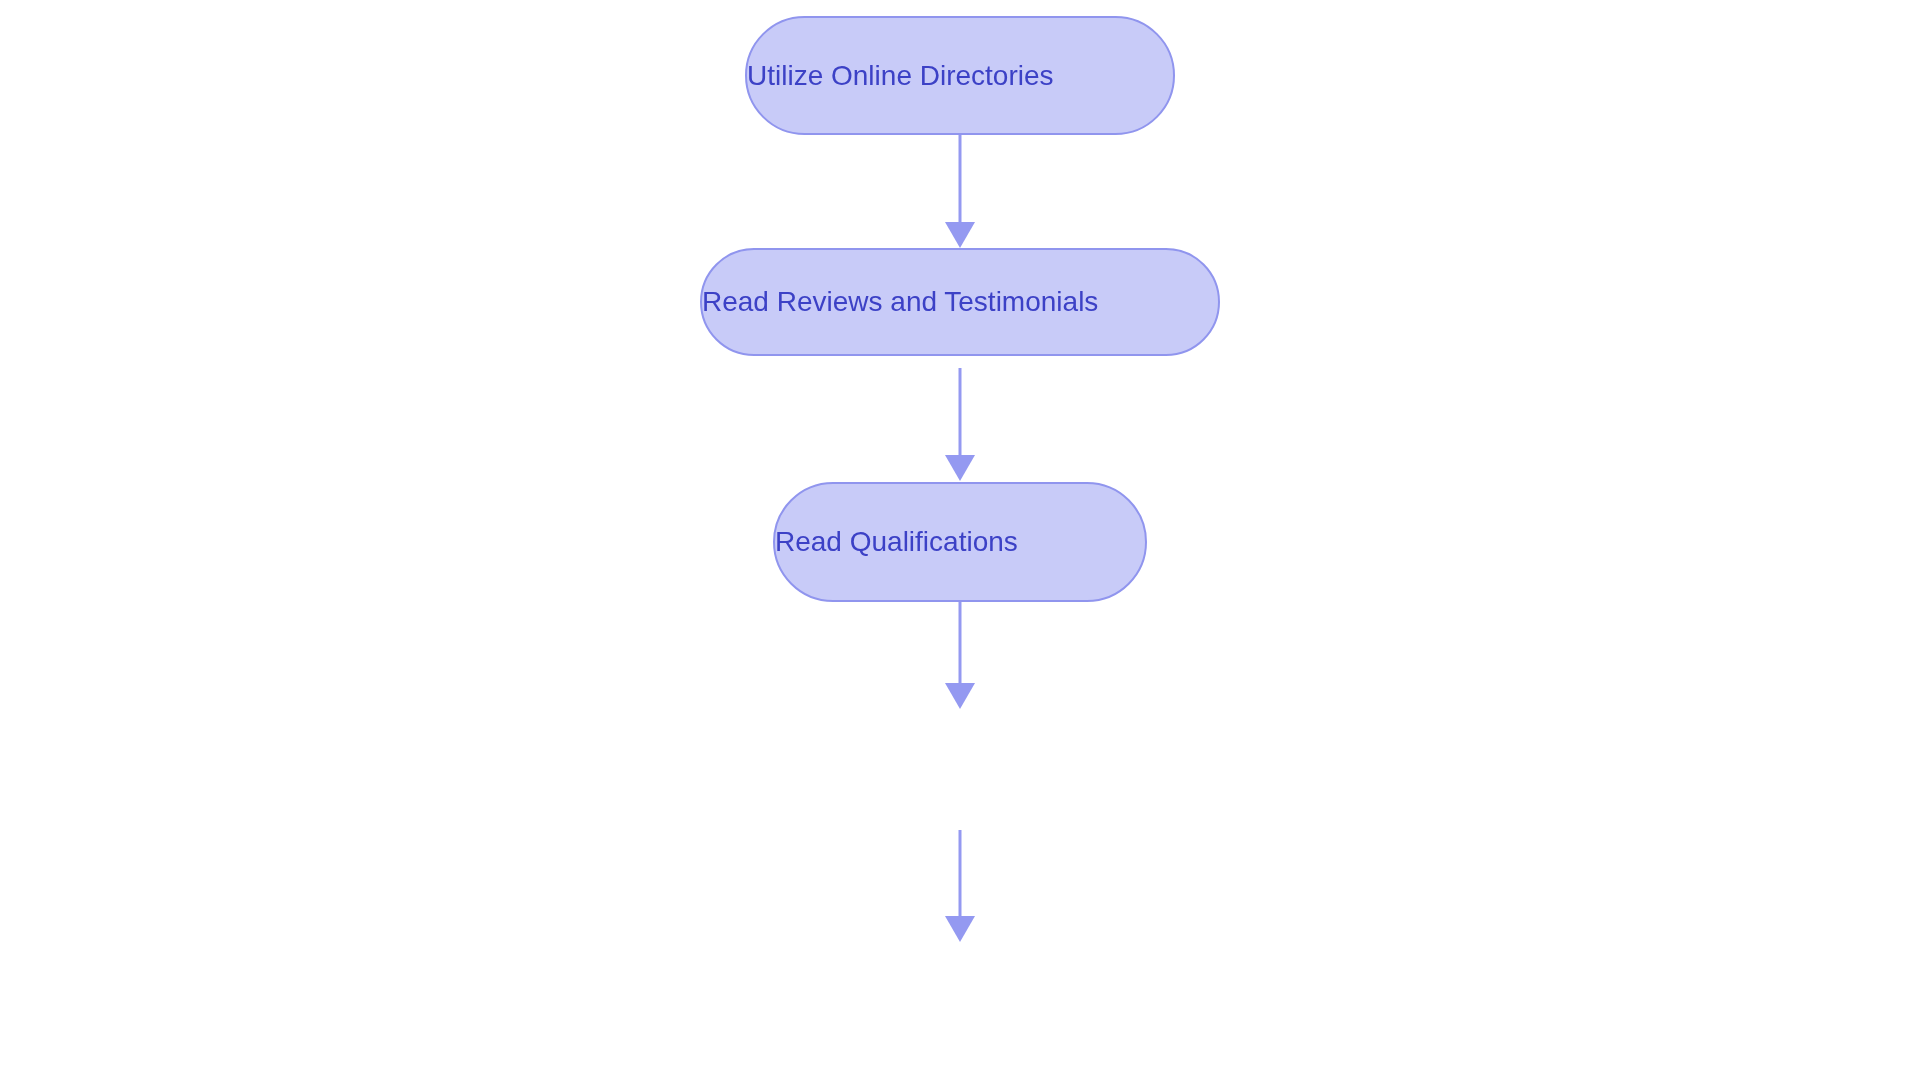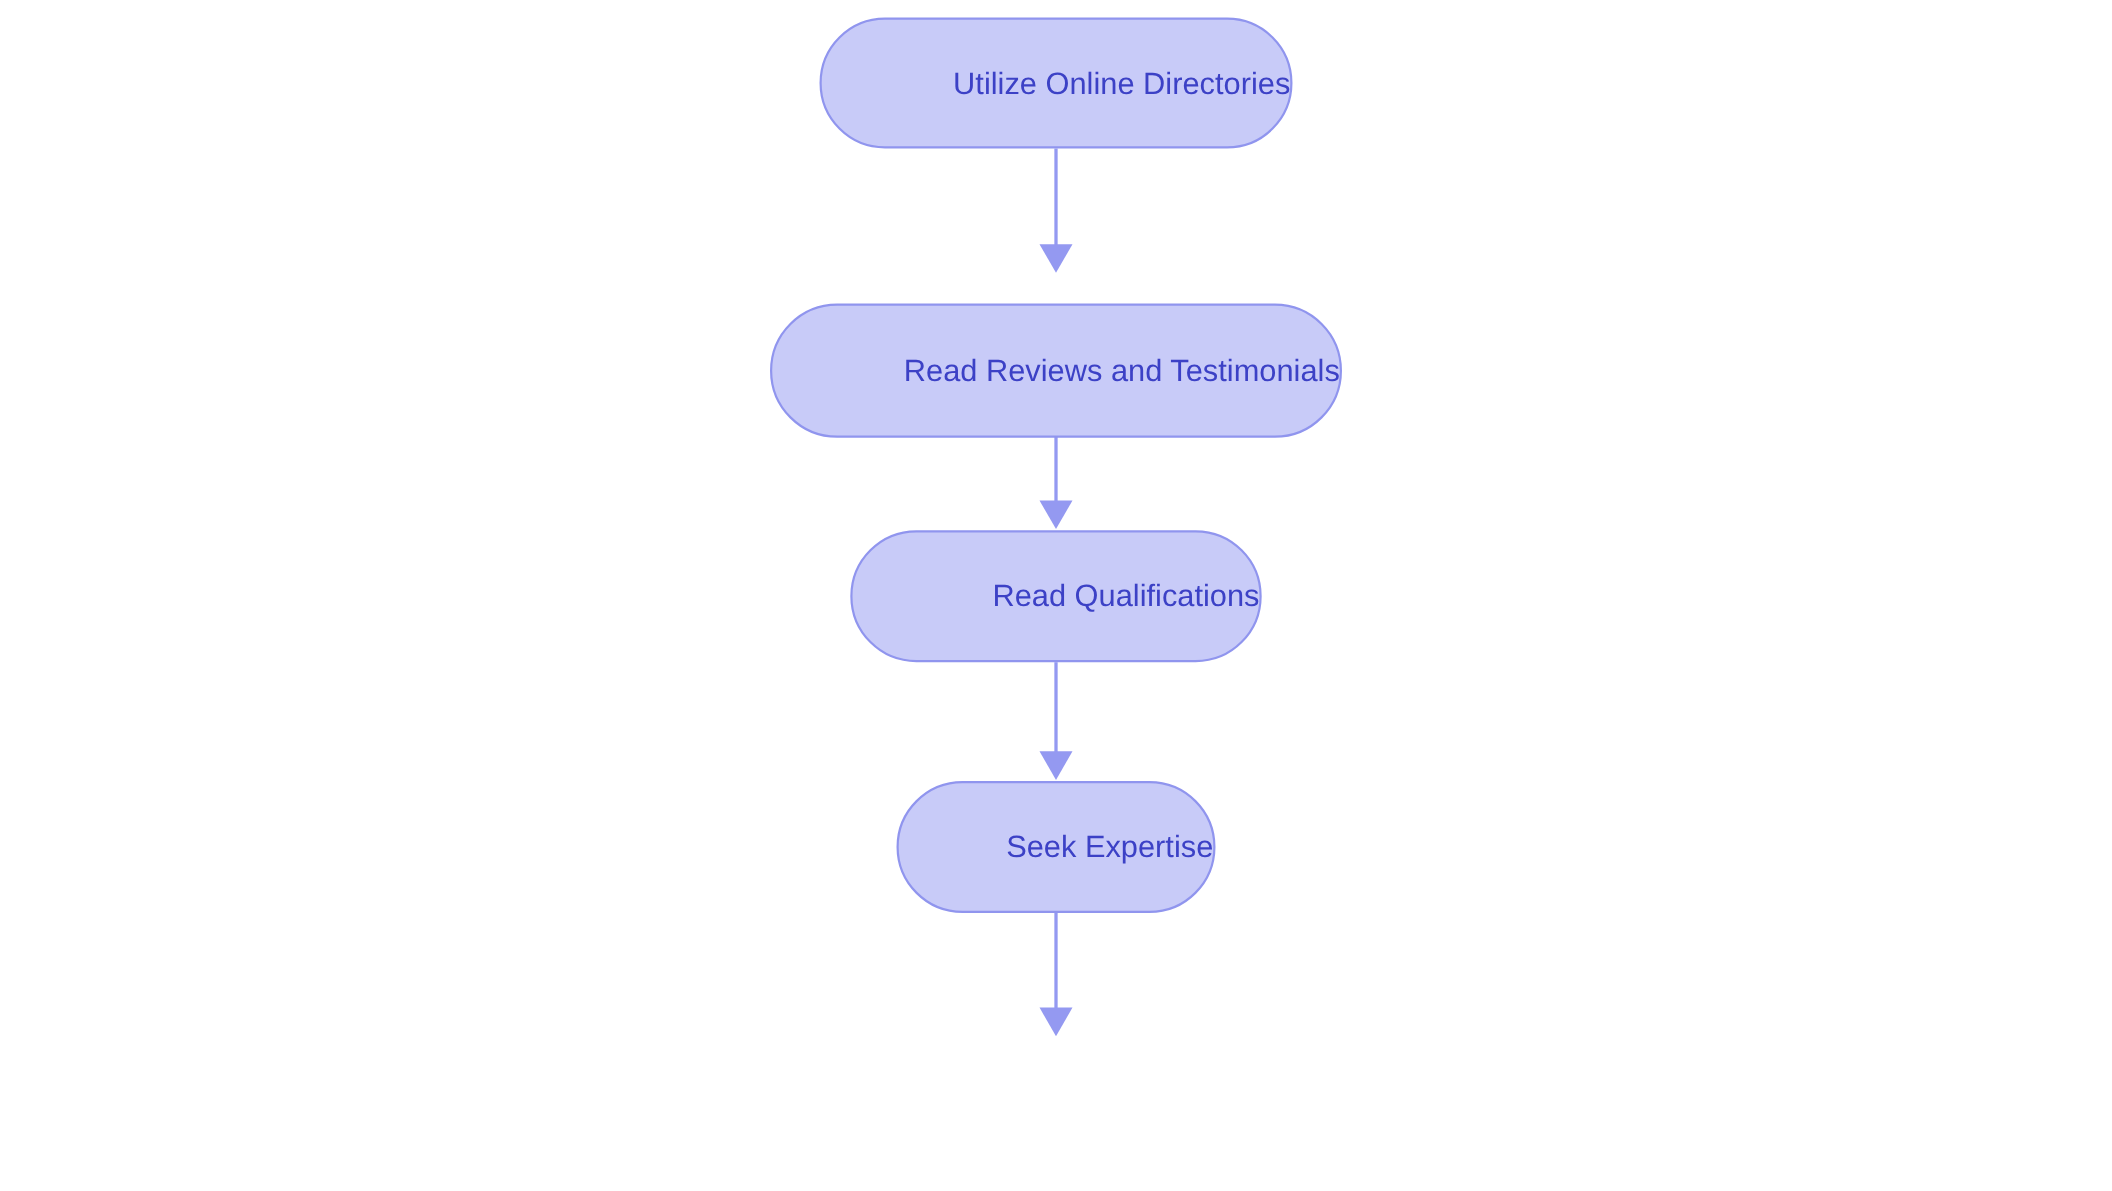--- a/index.html
+++ b/index.html
@@ -28,21 +28,21 @@
     left: 0;
     top: 0;
     width: 1920px;
     height: 1083px;
     pointer-events: none;
   }
   .flow-node {
     position: absolute;
     display: flex;
     align-items: center;
-    justify-content: flex-end;
+    justify-content: flex-start;
     background: var(--node-fill);
     border: 2px solid var(--node-border);
     border-radius: 61px;
   }
   .flow-node .node-label {
     color: var(--node-text-color);
     font-size: 28px;
     line-height: 1.2;
     text-align: center;
     white-space: nowrap;
@@ -76,26 +76,23 @@
     <g>
       <line class="arrow-line" x1="960" y1="830" x2="960" y2="917"></line>
       <polygon class="arrow-head" points="945,916 975,916 960,942"></polygon>
     </g>
   </svg>
 
   <div class="flow-node" style="left:745px; top:16px; width:430px; height:119px;">
     <span class="node-label">Utilize Online Directories</span>
   </div>
 
-  <div class="flow-node" style="left:700px; top:248px; width:520px; height:122px;margin-top:28px;">
+  <div class="flow-node" style="left:700px; top:248px; width:520px; height:108px;">
     <span class="node-label">Read Reviews and Testimonials</span>
   </div>
 
   <div class="flow-node" style="left:773px; top:482px; width:374px; height:120px;">
     <span class="node-label">Read Qualifications</span>
   </div>
 
-  <div class="flow-node" style="left:815px; top:710px; width:290px; height:120px;">
-    <span class="node-label">Seek Expertise</span>
-  </div>
 
 
 </div>
 
 </body></html>

